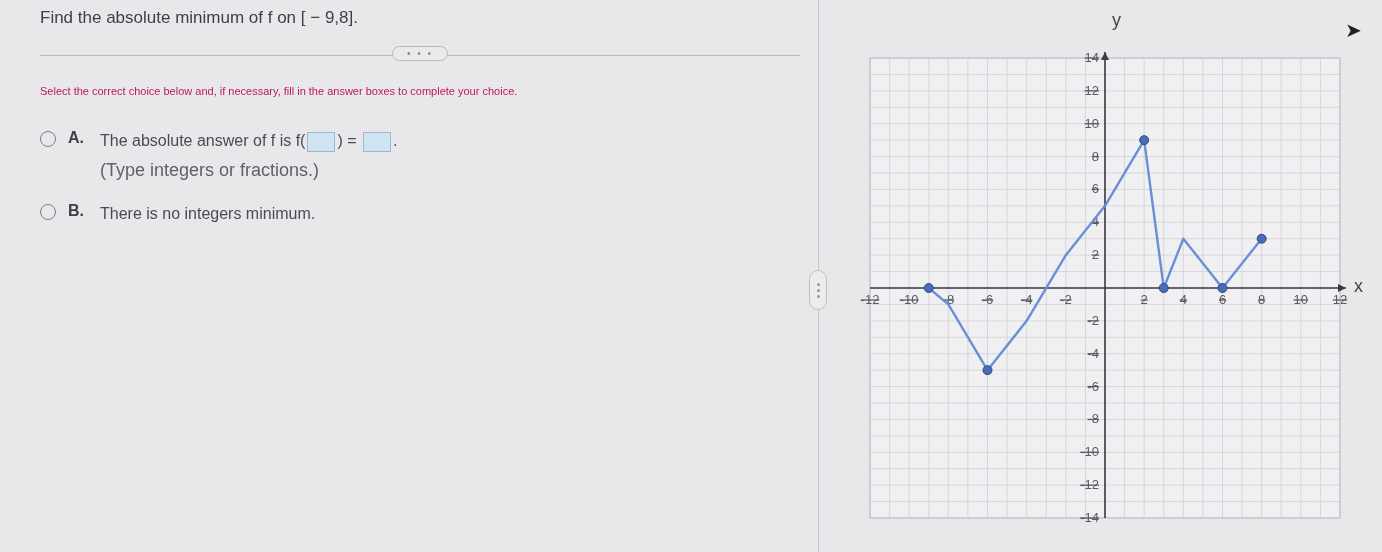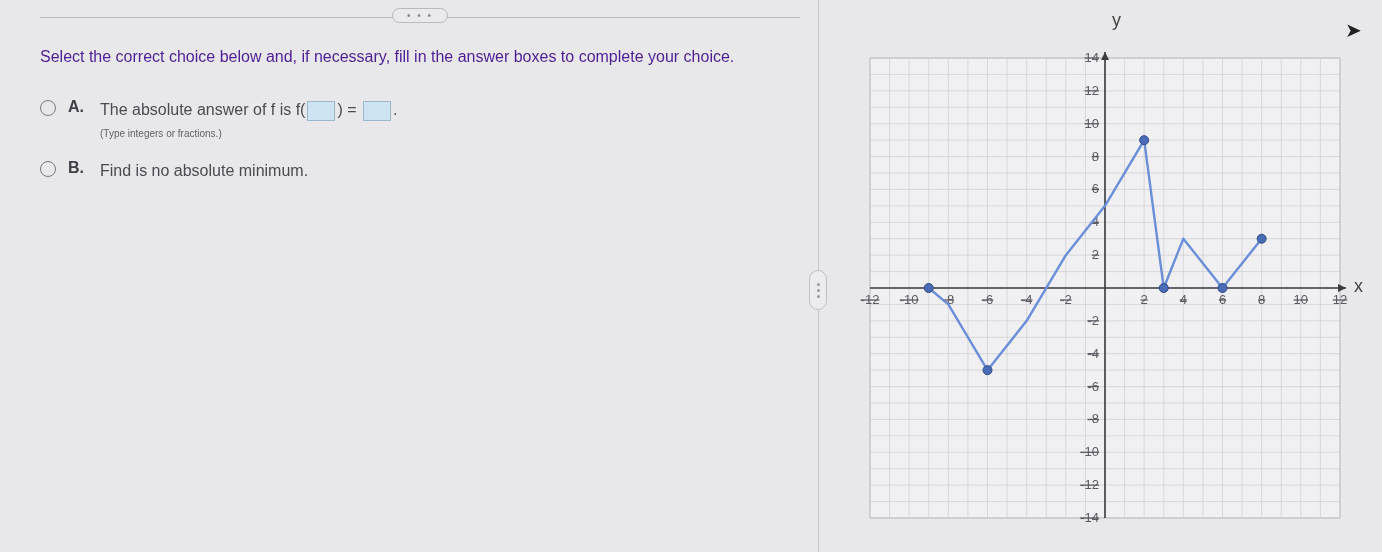--- a/index.html
+++ b/index.html
@@ -48,22 +48,22 @@
     background: #eaeaec;
     border: 1px solid #b8b8bd;
     border-radius: 10px;
     padding: 1px 14px;
     font-size: 10px;
     color: #888;
     letter-spacing: 2px;
     cursor: pointer;
   }
   .instruction {
-    font-size: 16px;
-    color: #4c1d95;
+    font-size: 11px;
+    color: #be185d;
     line-height: 1.4;
     margin-bottom: 30px;
   }
   .choice-row {
     display: flex;
     align-items: flex-start;
     gap: 12px;
     margin-bottom: 18px;
   }
   .radio {
@@ -90,21 +90,21 @@
   .answer-box {
     display: inline-block;
     width: 28px;
     height: 20px;
     background: #cfe4f2;
     border: 1px solid #9bb8cc;
     vertical-align: middle;
     margin: 0 2px;
   }
   .hint {
-    font-size: 10px;
+    font-size: 18px;
     color: #606068;
     display: block;
     margin-top: 4px;
   }
   .vline {
     position: absolute;
     left: 818px;
     top: 0;
     width: 1px;
     height: 552px;
@@ -150,41 +150,42 @@
     position: absolute;
     font-size: 20px;
     color: #222;
   }
 </style>
 </head>
 <body>
 
 <div class="stage">
   <div class="left-col">
+    <div class="question">Find the absolute minimum of f on [ − 9,8].</div>
 
     <div class="hr-wrap">
       <hr class="hr-line">
       <div class="hr-pill">• • •</div>
     </div>
 
     <div class="instruction">Select the correct choice below and, if necessary, fill in the answer boxes to complete your choice.</div>
 
     <div class="choice-row">
       <div class="radio"></div>
       <div class="choice-letter">A.</div>
       <div class="choice-text">
         <span>The absolute answer of f is f</span>(<span class="answer-box"></span>) <span>=</span> <span class="answer-box"></span><span>.</span>
         <span class="hint">(Type integers or fractions.)</span>
       </div>
     </div>
 
     <div class="choice-row">
       <div class="radio"></div>
       <div class="choice-letter">B.</div>
-      <div class="choice-text">Find is no absolute minimum.</div>
+      <div class="choice-text">There is no integers minimum.</div>
     </div>
   </div>
 
   <div class="vline"></div>
   <div class="drag-pill">
     <div class="dot"></div>
       <div class="dot"></div>
       <div class="dot"></div>
   </div>
 

